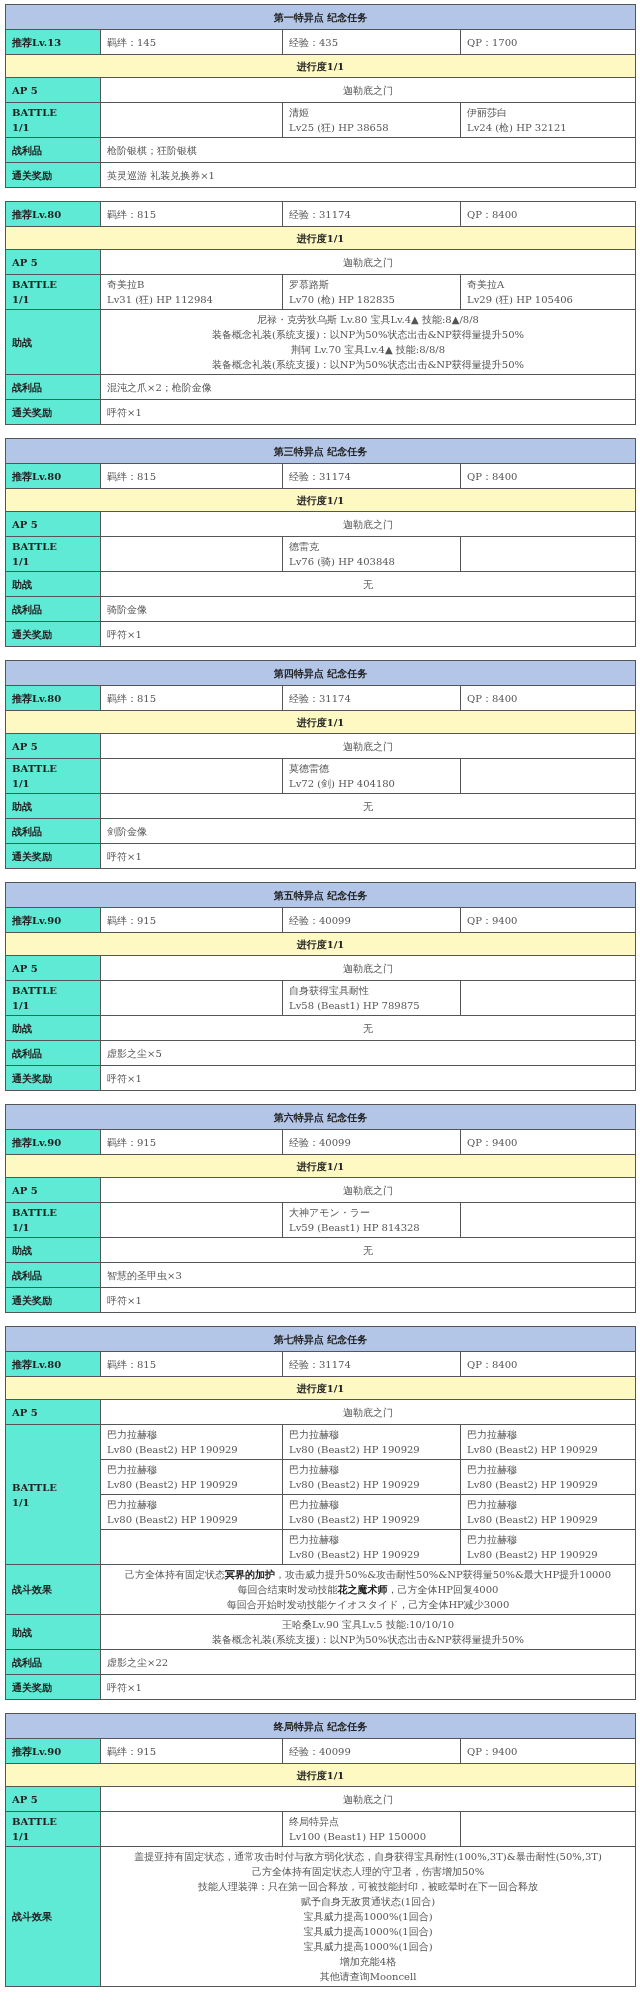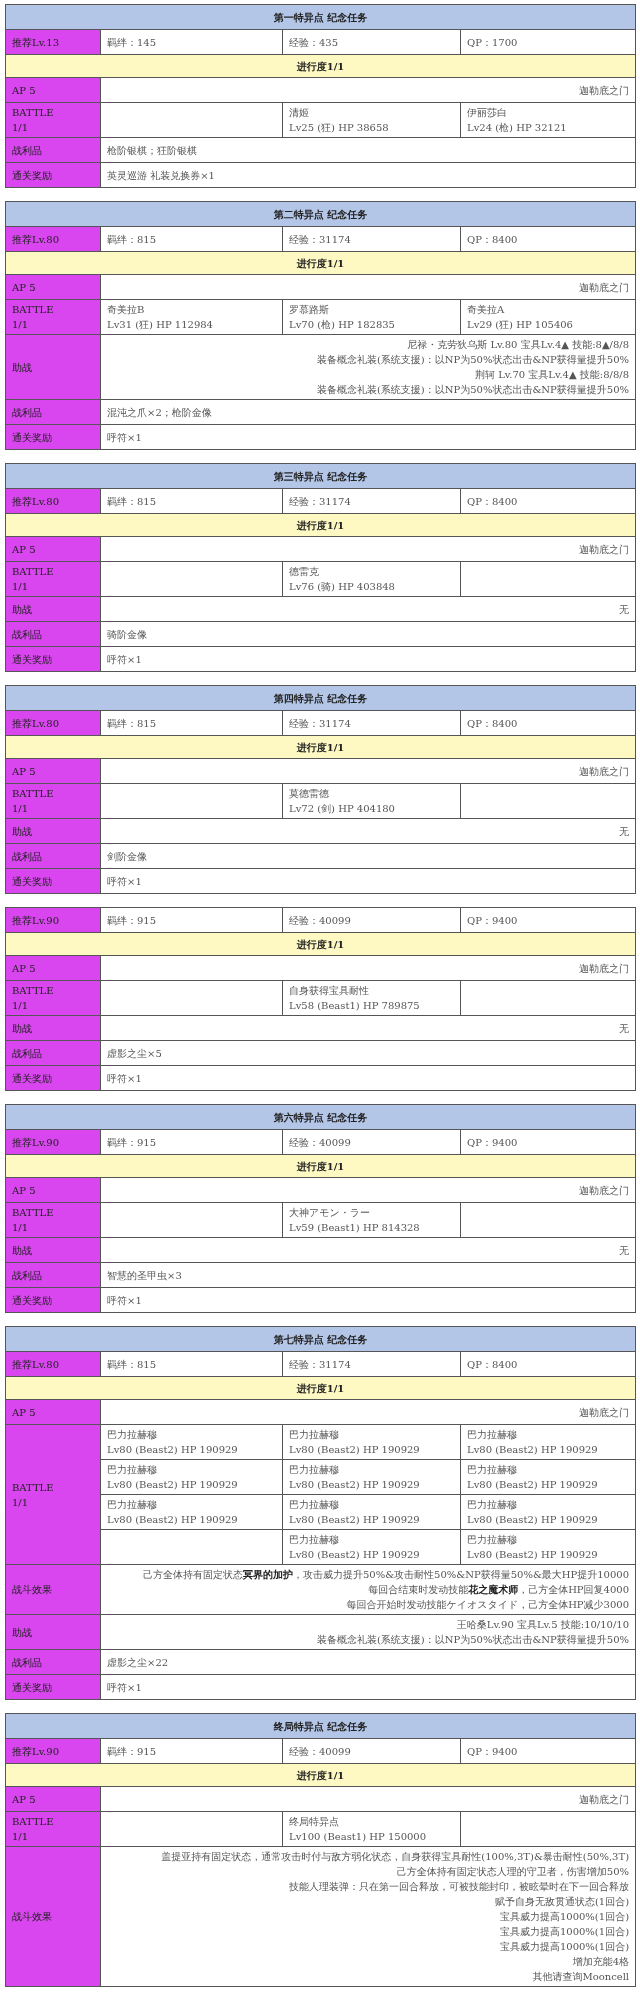--- a/index.html
+++ b/index.html
@@ -1,23 +1,23 @@
 <!DOCTYPE html>
 <html><head>
 <meta charset="utf-8">
 <style>
   html, body { margin:0; padding:0; background:#ffffff; }
   body { width:640px; font-family:"DejaVu Serif","Liberation Serif",serif; font-size:10px; color:#444; }
   .wrap { padding:4px 5px 0 5px; }
   table.q { width:630px; border-collapse:collapse; table-layout:fixed; margin-bottom:13px; border:1.5px solid #444; }
   table.q td { border:1px solid #555; padding:2px 6px; vertical-align:middle; line-height:15px; }
   td.title { background:#b4c6e7; text-align:center; font-weight:bold; color:#222; height:20px;margin-left:34px; }
-  td.lbl { background:#d946ef; font-weight:normal; color:#222; height:20px; }
+  td.lbl { background:#5eead4; font-weight:bold; color:#222; height:20px; }
   td.prog { background:#fef9c3; text-align:center; font-weight:bold; color:#222; height:18px; }
-  td.center { text-align:right;margin-left:8px; }
+  td.center { text-align:center;margin-left:8px; }
   td.val { color:#555; }
   .line { display:block; }
   .enemy-name, .enemy-stat { display:block; }
   col.c1 { width:95px; }
   col.c2 { width:182px; }
   col.c3 { width:178px; }
   col.c4 { width:175px; }
   b.hl { color:#222; }
 </style>
 </head>
@@ -79,23 +79,20 @@
     </table>
 
   <table class="q">
     <colgroup>
         <col class="c1">
         <col class="c2">
         <col class="c3">
         <col class="c4">
       </colgroup>
     <tbody>
-        <tr>
-          <td class="title" colspan="4">第二特异点 纪念任务</td>
-        </tr>
     <tr>
       <td class="lbl">推荐Lv.80</td>
       <td class="val">羁绊：815</td>
       <td class="val">经验：31174</td>
       <td class="val">QP：8400</td>
     </tr>
     <tr>
           <td class="prog" colspan="4">进行度1/1</td>
         </tr>
     <tr>
@@ -255,20 +252,23 @@
     </table>
 
   <table class="q">
     <colgroup>
         <col class="c1">
         <col class="c2">
         <col class="c3">
         <col class="c4">
       </colgroup>
     <tbody>
+        <tr>
+          <td class="title" colspan="4">第五特异点 纪念任务</td>
+        </tr>
     <tr>
       <td class="lbl">推荐Lv.90</td>
       <td class="val">羁绊：915</td>
       <td class="val">经验：40099</td>
       <td class="val">QP：9400</td>
     </tr>
     <tr>
           <td class="prog" colspan="4">进行度1/1</td>
         </tr>
     <tr>

